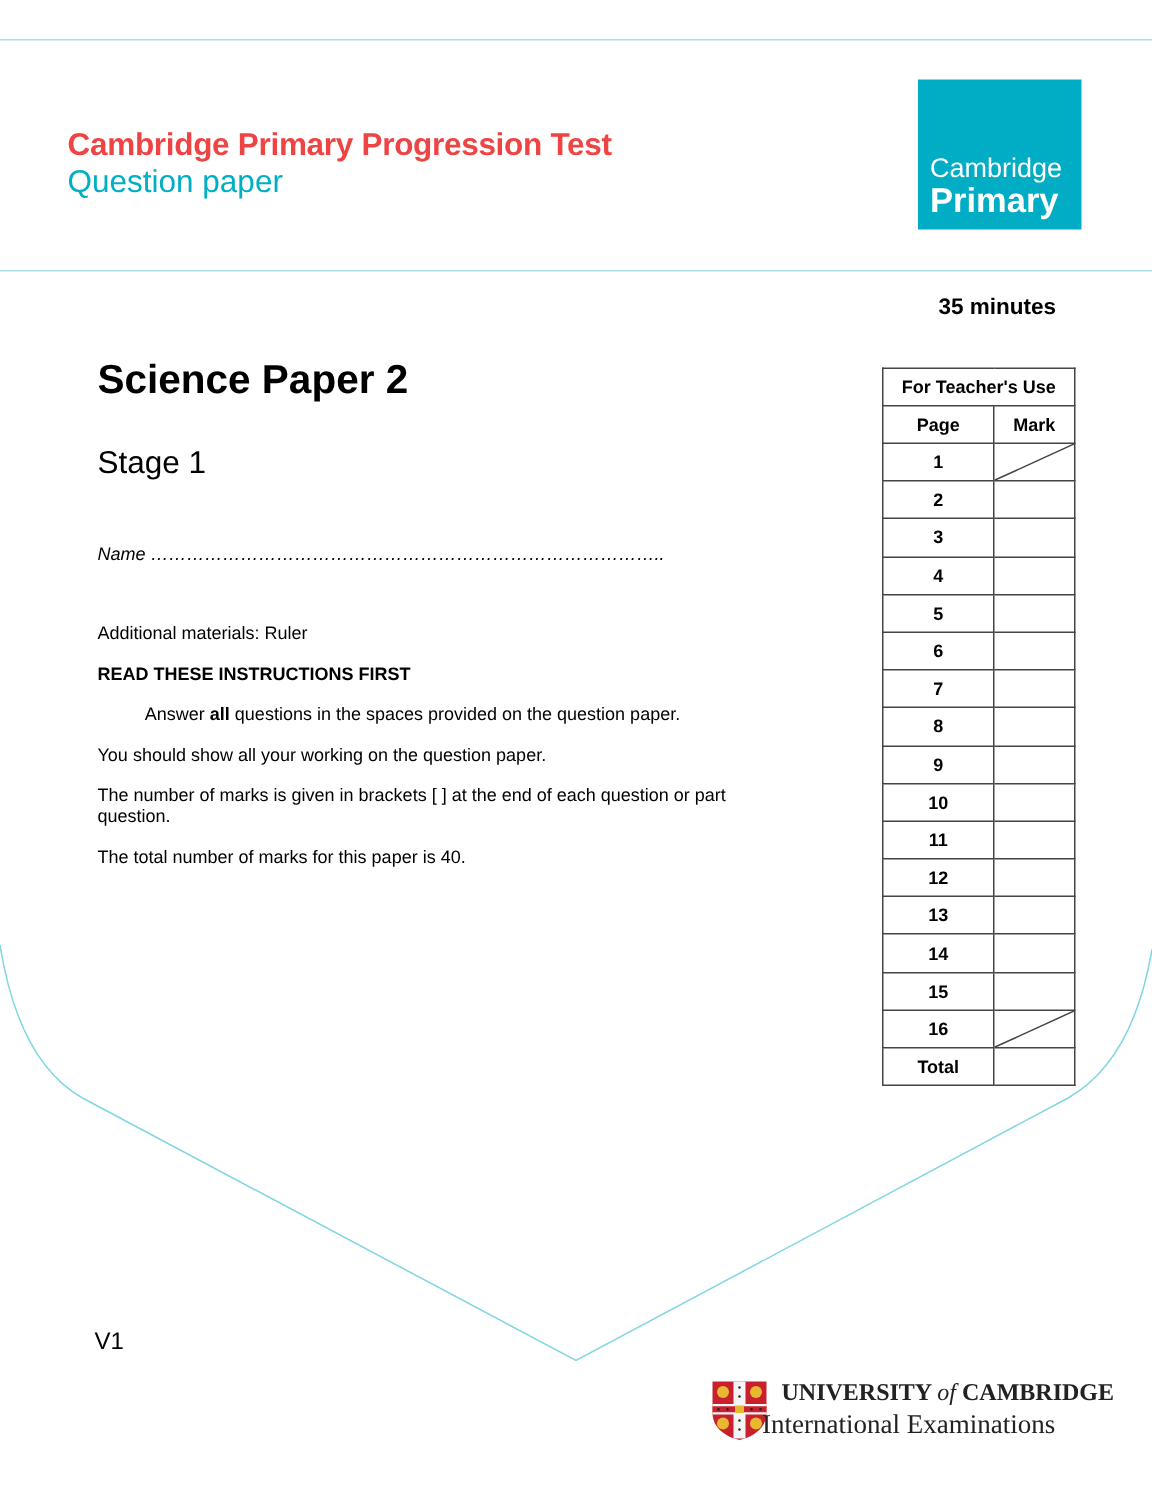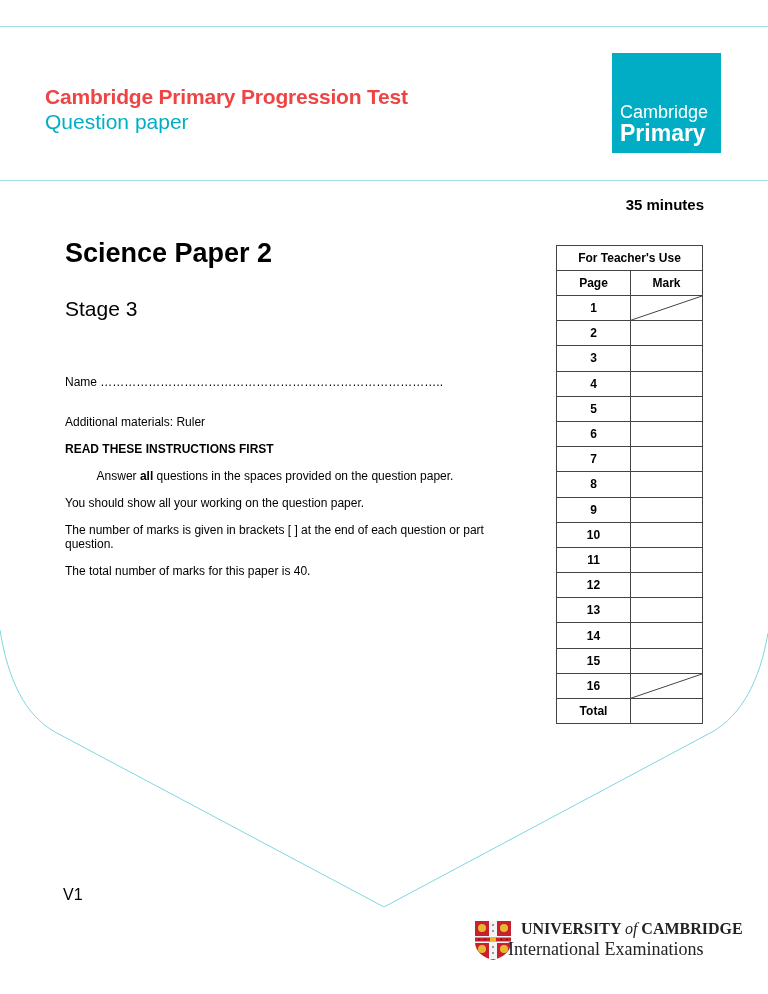--- a/index.html
+++ b/index.html
@@ -8,24 +8,24 @@
     .abs { position: absolute; }
     .hline { position: absolute; left: 0; width: 768px; height: 1px; background: #a6dfe6; }
     .title-main { left: 45px; top: 85px; font-size: 21px; font-weight: bold; color: #ef4444; letter-spacing: -0.2px; white-space: nowrap; }
     .title-sub { left: 45px; top: 110px; font-size: 21px; color: #00aec5; white-space: nowrap; }
     .logo { left: 612px; top: 53px; width: 109px; height: 100px; background: #00adc4; color: #fff; }
     .logo .l1 { position: absolute; left: 8px; top: 50px; font-size: 18px; line-height: 18px; }
     .logo .l2 { position: absolute; left: 8px; top: 68px; font-size: 23px; line-height: 24px; font-weight: bold; text-align: right; }
     .duration { right: 64px; top: 196px; font-size: 15px; font-weight: bold; }
     .paper-title { left: 65px; top: 238px; font-size: 27px; font-weight: bold; }
     .stage { left: 65px; top: 297px; font-size: 21px; }
-    .name-line { left: 65px; top: 375px; font-size: 12px; white-space: nowrap; }
+    .name-line { left: 65px; top: 362px; font-size: 12px; white-space: nowrap; font-style: italic; }
     .instr { left: 65px; font-size: 12px; line-height: 14px; width: 420px; }
     .instr b { font-weight: bold; }
-    .marks-table { position: absolute; left: 556px; top: 245px; width: 147px; border-collapse: collapse; font-size: 12px; }
+    .marks-table { position: absolute; left: 588px; top: 245px; width: 129px; border-collapse: collapse; font-size: 12px; }
     .marks-table td, .marks-table th { border: 1px solid #444; padding: 0; text-align: center; font-weight: bold; }
     .marks-table th { height: 24px; font-size: 12px; }
     .marks-table td { height: 24.2px; position: relative; }
     .marks-table td.page { width: 73px; }
     .diag { position: absolute; left: 0; top: 0; width: 100%; height: 100%; }
     .version { left: 63px; top: 886px; font-size: 16px; }
     .ucie { left: 474px; top: 920px; }
     .ucie .crest { position: absolute; left: 0; top: 0; width: 38px; height: 40px; }
     .ucie .t1 { position: absolute; left: 47px; top: 0px; font-family: "Liberation Serif", serif; font-size: 16px; font-weight: bold; white-space: nowrap; color: #222; }
     .ucie .t1 i { font-weight: normal; }
@@ -46,21 +46,21 @@
 <div class="abs title-sub">Question paper</div>
 
 <div class="abs logo">
   <span class="l1">Cambridge</span>
   <span class="l2">Primary</span>
 </div>
 
 <div class="abs duration">35 minutes</div>
 
 <div class="abs paper-title">Science Paper 2</div>
-<div class="abs stage">Stage 3</div>
+<div class="abs stage">Stage 1</div>
 
 <div class="abs name-line">
   <span>Name</span>
   <span>…………………………………………………………………………..</span>
 </div>
 
 <div class="abs instr" style="top:415px;">Additional materials:  Ruler</div>
 <div class="abs instr" style="top:442px; font-weight:bold;">READ THESE INSTRUCTIONS FIRST</div>
 <div class="abs instr" style="top:469px;text-align:center;">
   <span>Answer </span><b>all</b><span> questions in the spaces provided on the question paper.</span>

